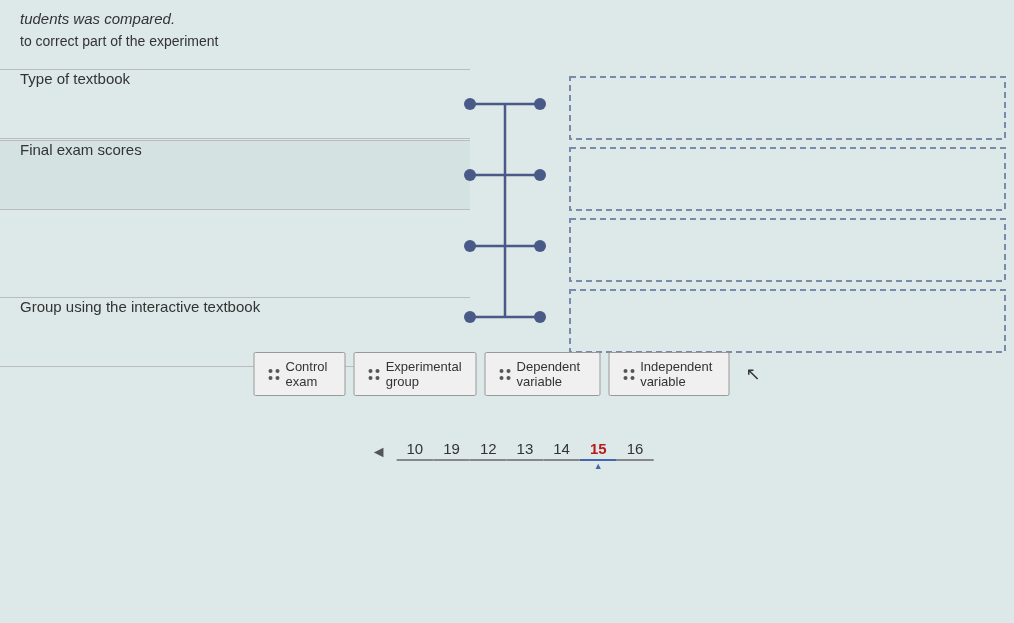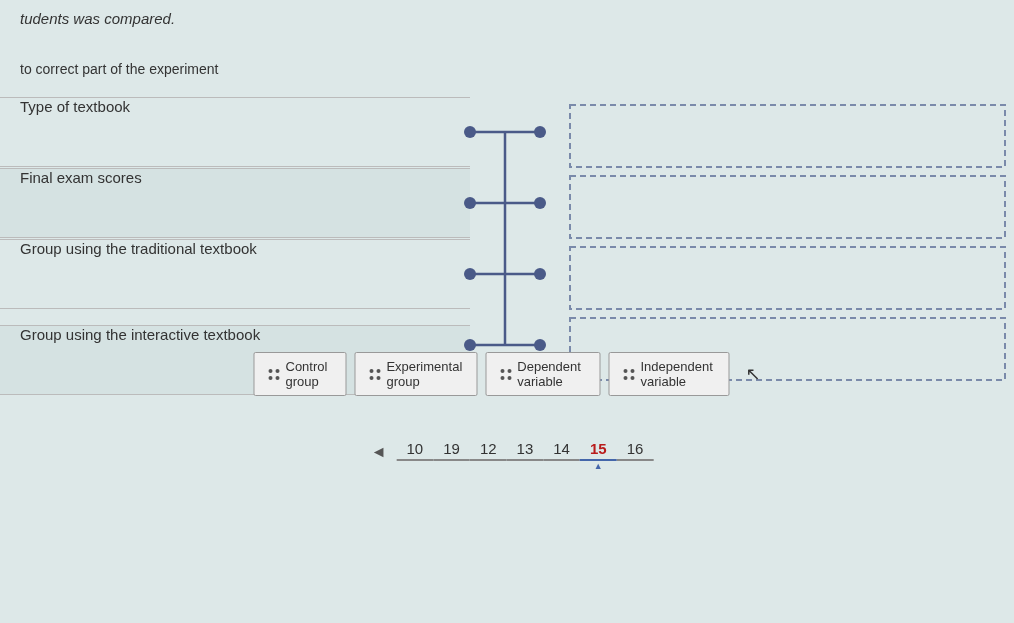--- a/index.html
+++ b/index.html
@@ -24,21 +24,20 @@
     .top-text {
       font-size: 15px;
       color: #333;
       padding: 0 20px 4px 20px;
     }
 
     .subtitle-text {
       font-size: 14px;
       color: #333;
       padding: 2px 20px 20px 20px;
-      margin-top: 28px;
     }
 
     .diagram-area {
       position: relative;
       width: 100%;
       height: 380px;
     }
 
     
     .row-item {
@@ -170,23 +169,20 @@
   <div class="subtitle-text">to correct part of the experiment</div>
 
   <div class="diagram-area">
 
     <div class="row-item" style="top:0px;">
       <span>Type of textbook</span>
     </div>
     <div class="row-item" style="top:71px;">
       <span>Final exam scores</span>
     </div>
-    <div class="row-item" style="top:142px;">
-      <span>Group using the traditional textbook</span>
-    </div>
     <div class="row-item" style="top:228px;">
       <span>Group using the interactive textbook</span>
     </div>
 
     <svg class="connector-svg" viewBox="0 0 1014 380" xmlns="http://www.w3.org/2000/svg">
 
       <circle cx="470" cy="35" r="6" fill="#4a5a88"></circle>
       <line x1="470" y1="35" x2="540" y2="35" stroke="#4a5a88" stroke-width="2.5"></line>
       <circle cx="540" cy="35" r="6" fill="#4a5a88"></circle>
 
@@ -220,21 +216,21 @@
       <div class="legend-dots">
         <span>
             <span class="legend-dot"></span>
             <span class="legend-dot"></span>
           </span>
         <span>
             <span class="legend-dot"></span>
             <span class="legend-dot"></span>
           </span>
       </div>
-      <span>Control group</span>
+      <span>Control exam</span>
     </div>
     <div class="legend-item">
       <div class="legend-dots">
         <span>
             <span class="legend-dot"></span>
             <span class="legend-dot"></span>
           </span>
         <span>
             <span class="legend-dot"></span>
             <span class="legend-dot"></span>

